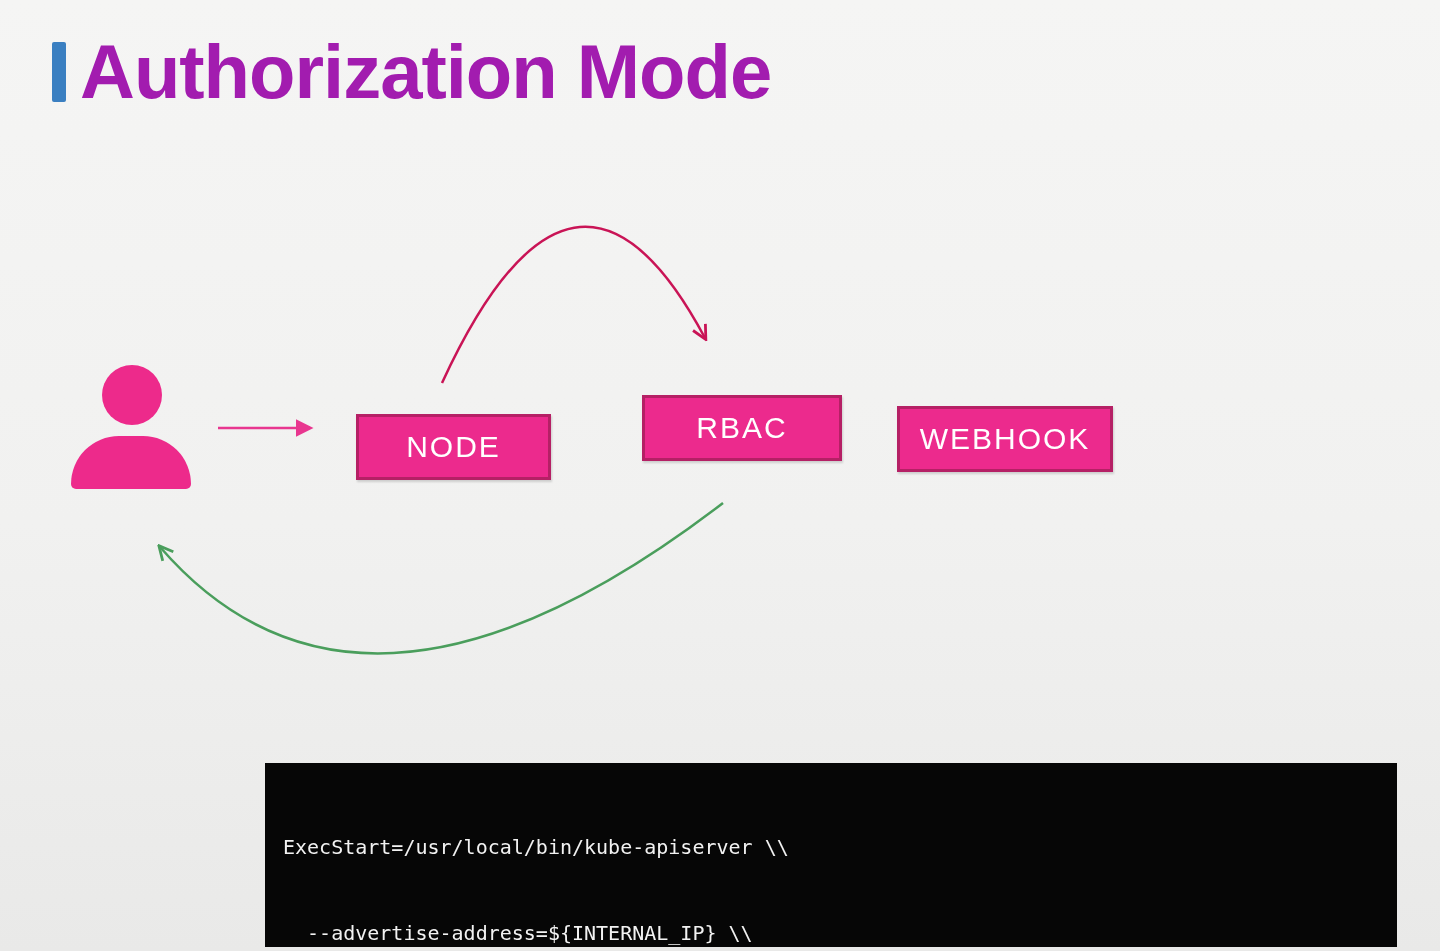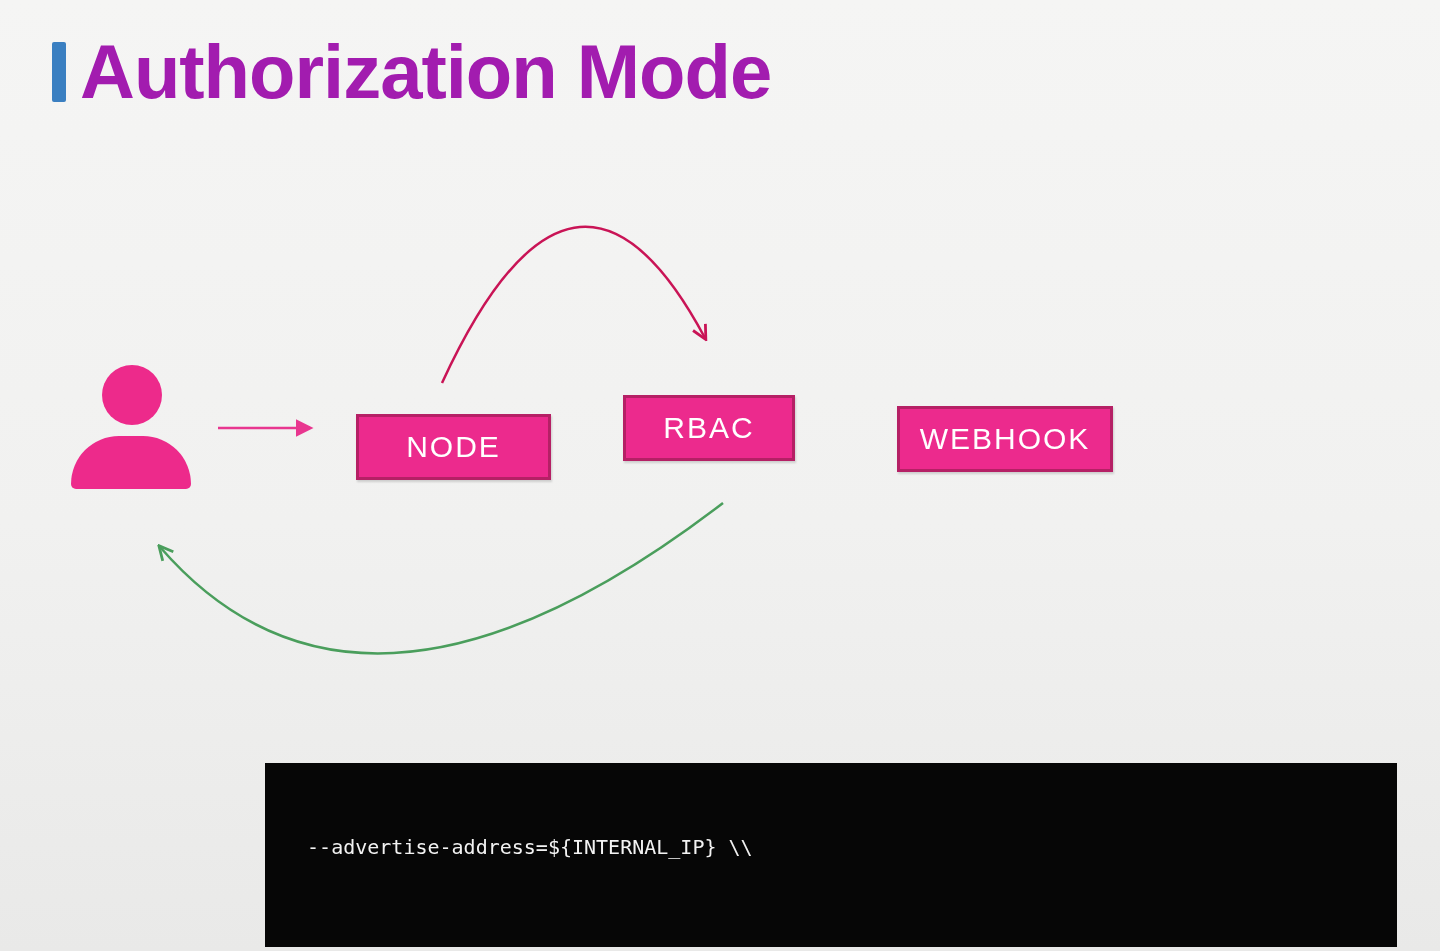--- a/index.html
+++ b/index.html
@@ -65,21 +65,21 @@
     display: flex;
     align-items: center;
     justify-content: center;
     color: #ffffff;
     font-size: 30px;
     font-weight: 400;
     letter-spacing: 2px;
     box-shadow: 1px 2px 2px rgba(0,0,0,0.15);
   }
   .mode-box-node    { left: 356px; width: 195px; margin-top: 19px; }
-  .mode-box-rbac    { left: 623px; width: 172px; }
+  .mode-box-rbac    { left: 642px; width: 200px; }
   .mode-box-webhook { left: 897px; width: 216px; }
 
   
   .arrows-svg {
     position: absolute;
     left: 0;
     top: 0;
     pointer-events: none;
   }
 
@@ -140,18 +140,19 @@
   <span>NODE</span>
 </div>
 <div class="mode-box mode-box-rbac" style="background: rgb(236, 42, 141); border-color: rgb(181, 32, 101);">
   <span>RBAC</span>
 </div>
 <div class="mode-box mode-box-webhook" style="background: rgb(236, 42, 141); border-color: rgb(181, 32, 101); margin-top: 11px;">
   <span>WEBHOOK</span>
 </div>
 
 <div class="terminal" style="background: rgb(6, 6, 6); color: rgb(242, 242, 242);">
+  <div class="code-line"><span>ExecStart=/usr/local/bin/kube-apiserver \\</span></div>
   <div class="code-line"><span>  --advertise-address=${INTERNAL_IP} \\</span></div>
   
   
   
   
 </div>
 
 </body></html>

